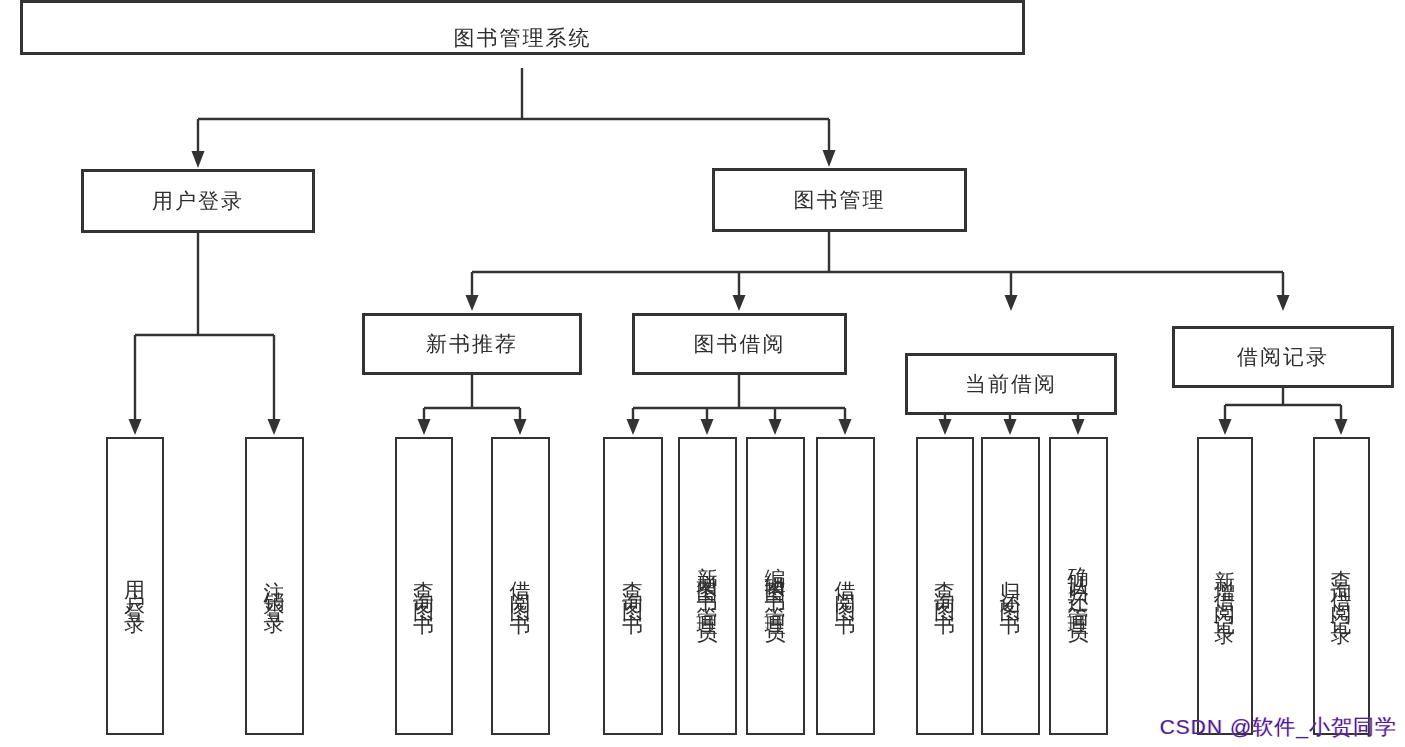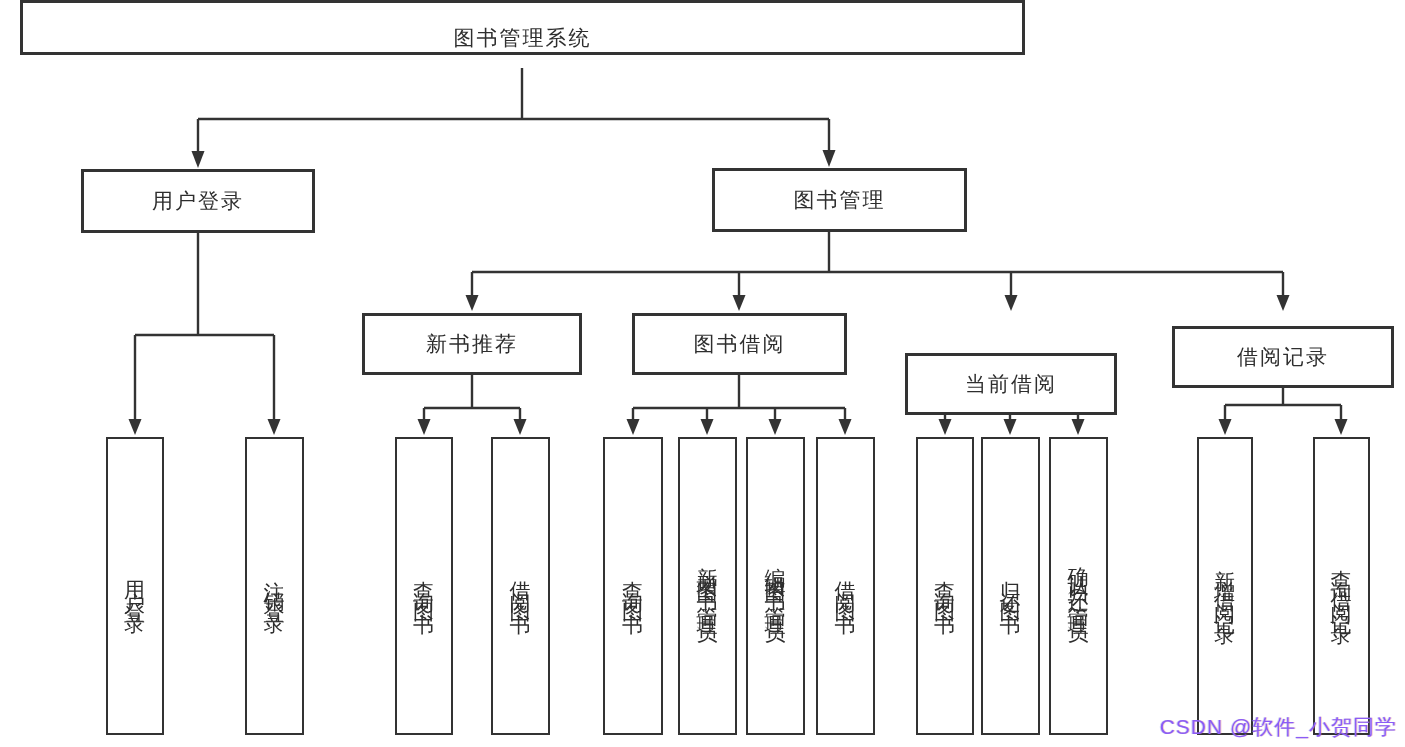--- a/index.html
+++ b/index.html
@@ -35,21 +35,21 @@
   #connectors{
     position:absolute;
     left:0;top:0;
     z-index:1;
   }
   #watermark{
     position:absolute;
     right:8px;
     bottom:6px;
     font-size:21px;
-    color:#8b5cf6;
+    color:#4c1d95;
     letter-spacing:1px;
     z-index:3;
     text-shadow:1px 0 0 rgba(230,120,120,0.35), -1px 0 0 rgba(120,140,230,0.35);
   }
 </style>
 </head>
 <body>
 
 <div id="canvas">
 

